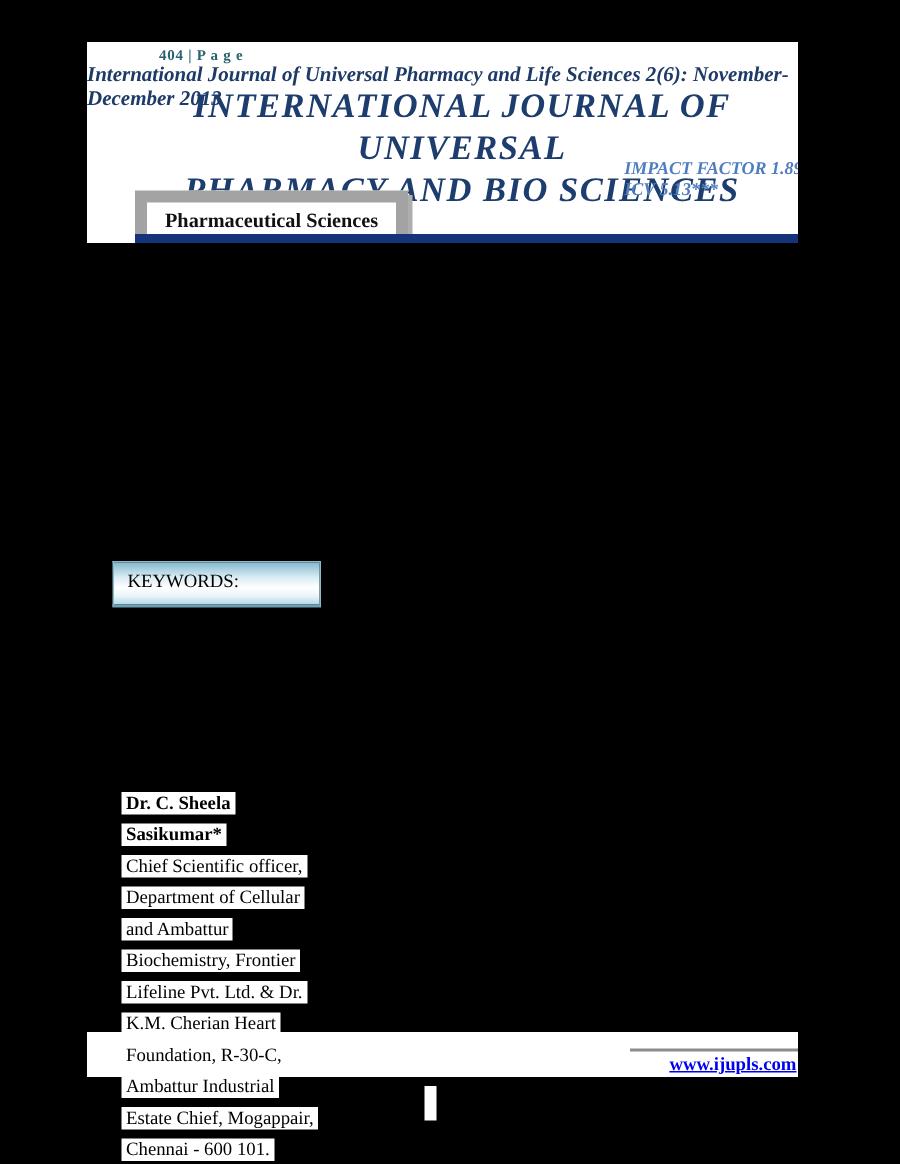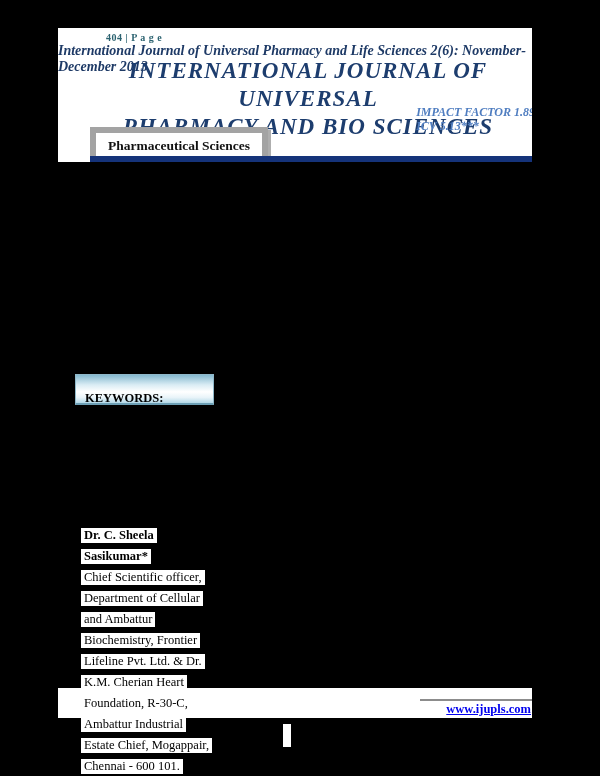--- a/index.html
+++ b/index.html
@@ -10,29 +10,29 @@
 
   .page-number{position:absolute;left:48px;top:4px;font-size:10px;font-weight:bold;
                color:#2b6270;letter-spacing:.5px;}
   .issn-line{position:absolute;right:5px;top:3px;font-size:9.5px;font-weight:bold;color:#1e3a66;}
   .journal-line{position:absolute;right:5px;top:15px;font-size:14px;font-weight:bold;
                 font-style:italic;color:#1e3a66;}
   .title{position:absolute;left:0;top:29px;width:100%;text-align:center;color:#1d3d6e;
          font-size:23px;font-weight:bold;font-style:italic;line-height:28px;letter-spacing:1px;}
   .impact{position:absolute;right:5px;top:78px;text-align:left;color:#4f7dc0;
           font-size:12px;font-weight:bold;font-style:italic;line-height:13.5px;}
-  .section-box{position:absolute;left:32px;top:99px;background:#fff;border:6px solid #a3a3a3;
+  .section-box{position:absolute;left:32px;top:99px;background:#fff;border:8px solid #a3a3a3;
                box-shadow:3px 3px 0 #aeaeae;padding:3px 12px;}
   .section-box span{font-size:13.5px;font-weight:bold;color:#111;}
   .header-rule{position:absolute;left:32px;top:128px;width:446px;height:6px;background:#15337a;}
 
   .keywords-box{position:absolute;left:17px;top:212px;width:137px;height:28px;
       border:1px solid #8fb8c9;border-bottom:2px solid #6d9fb5;
       background:linear-gradient(180deg,#85b9cf 0%,#d9ecf4 35%,#ffffff 60%,#e9f4f9 80%,#b3d9e8 100%);}
-  .keywords-box span{display:block;margin:16px 0 0 9px;font-size:12.5px;font-weight:bold;color:#000;}
+  .keywords-box span{display:block;margin:5px 0 0 9px;font-size:12.5px;font-weight:normal;color:#000;}
 
   .author-block{position:absolute;left:23px;top:366px;}
   .author-block div{display:table;background:#fff;font-size:12.5px;line-height:15px;
                     color:#000;padding:0 3px;margin-bottom:6px;white-space:nowrap;}
   .author-block div.name{font-weight:bold;}
   .author-block div.first-aff{margin-top:5px;}
 
   .artifact-bar{position:absolute;left:225px;top:562px;width:8px;height:23px;background:#fff;}
 
   .footer-rule{position:absolute;left:362px;top:671px;width:113px;height:2px;background:#8c8c8c;}

